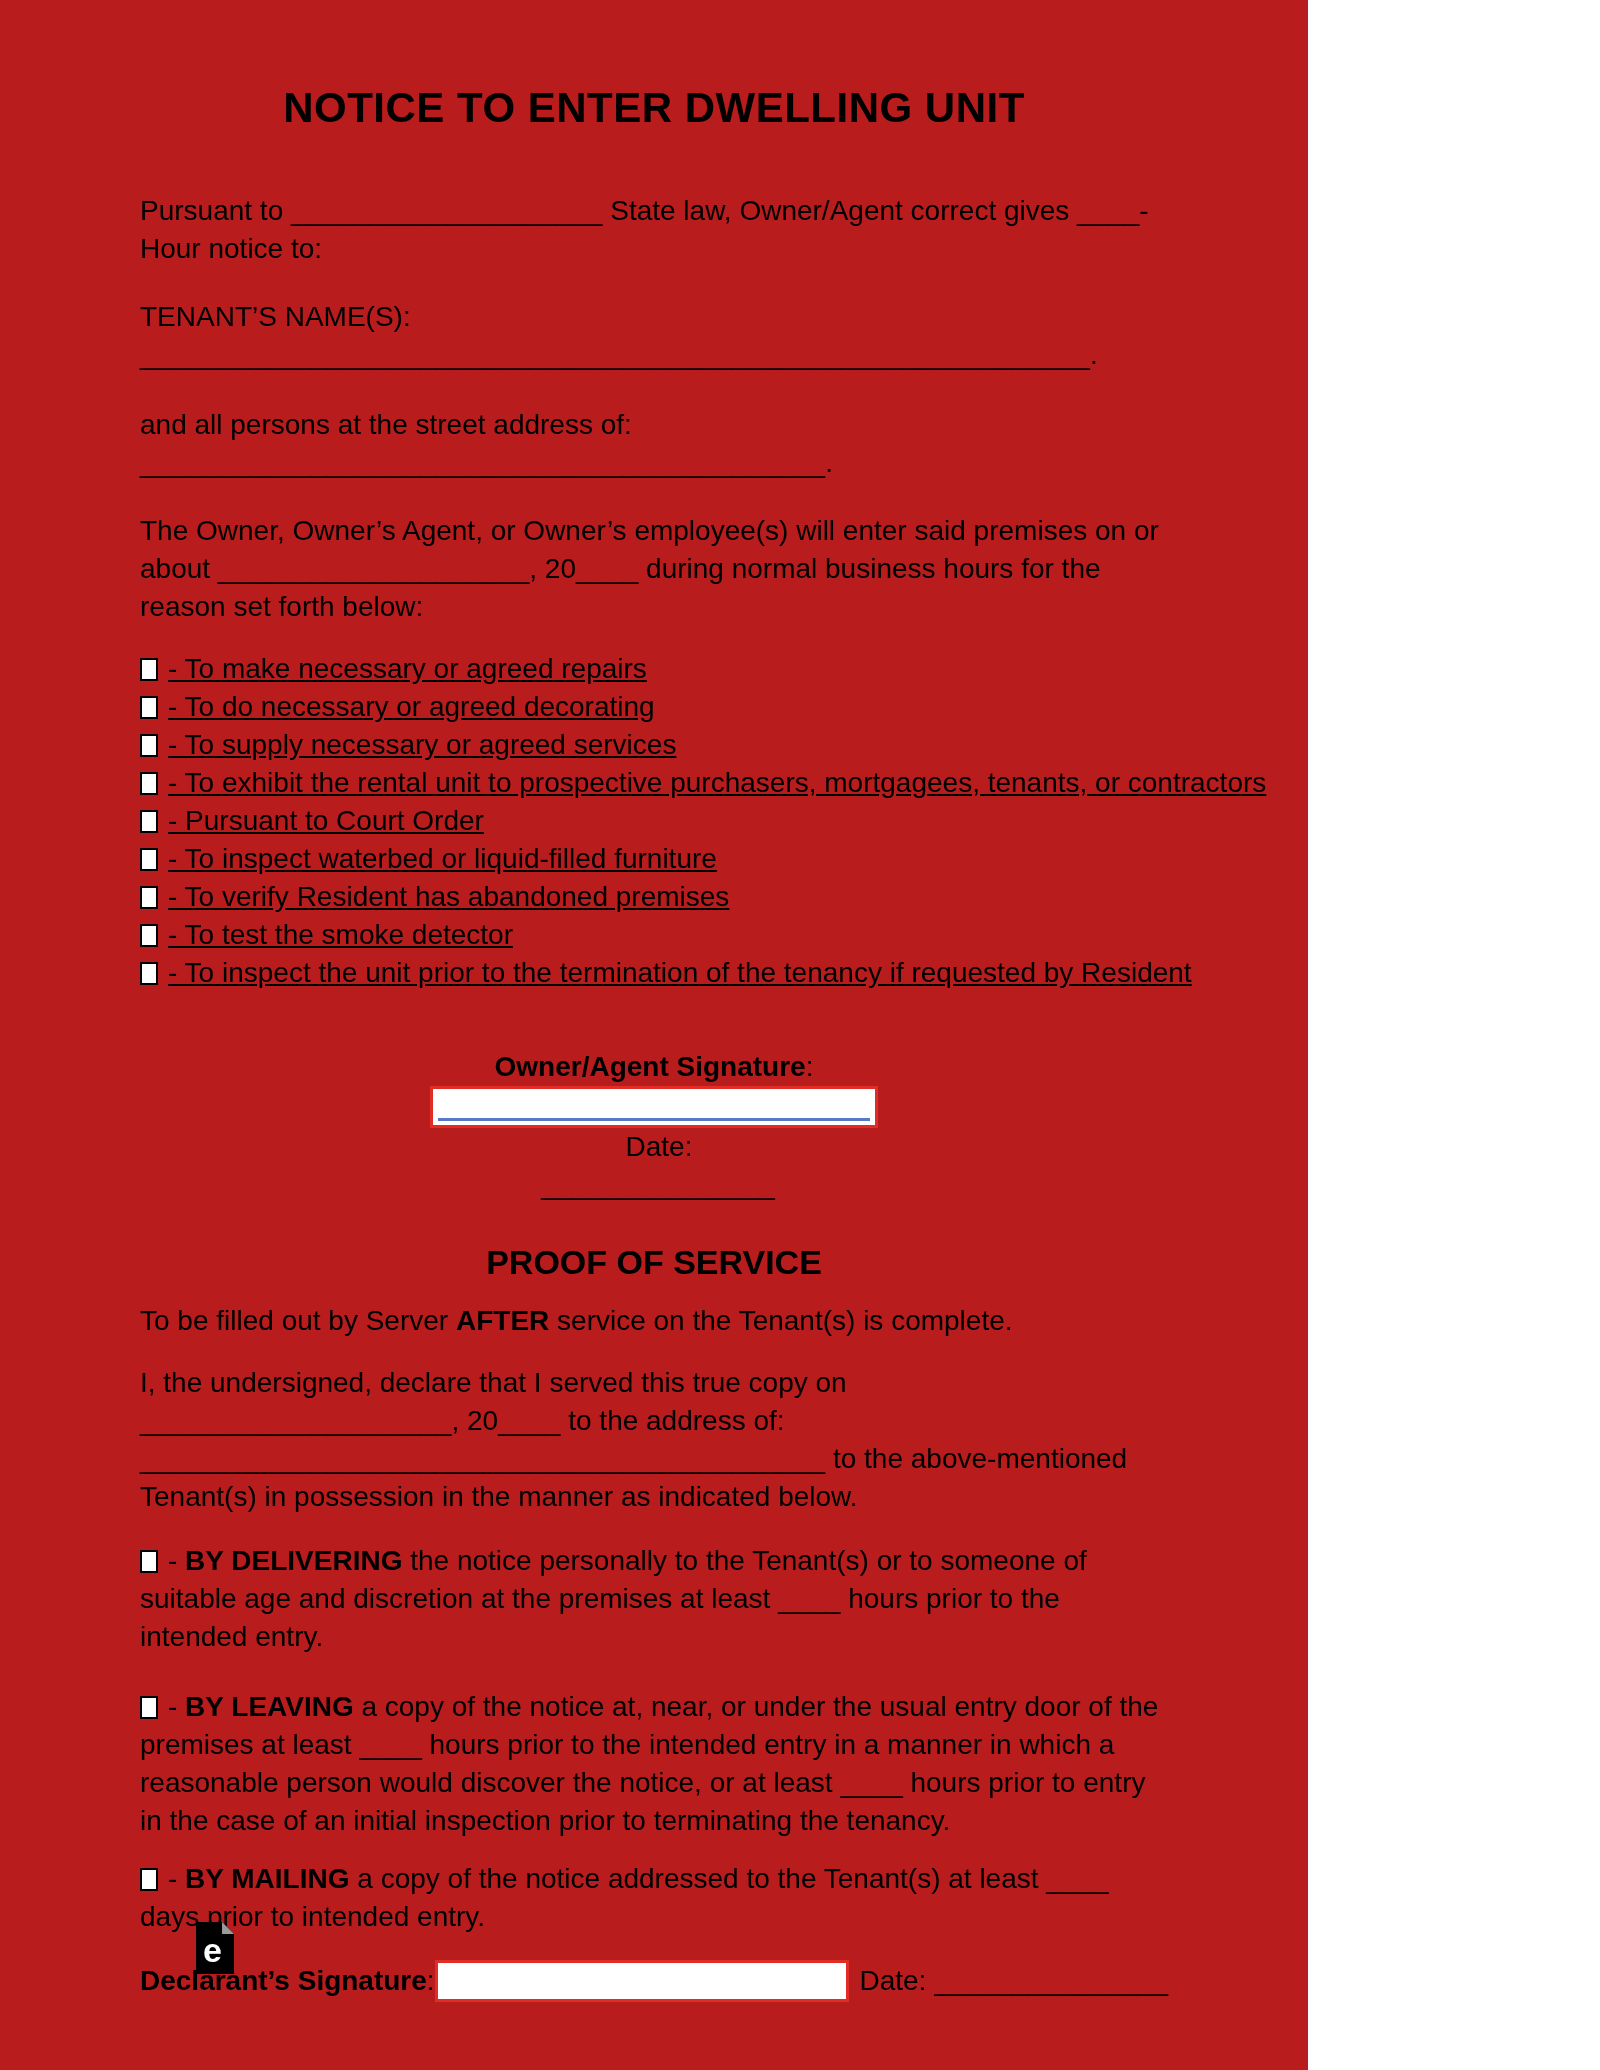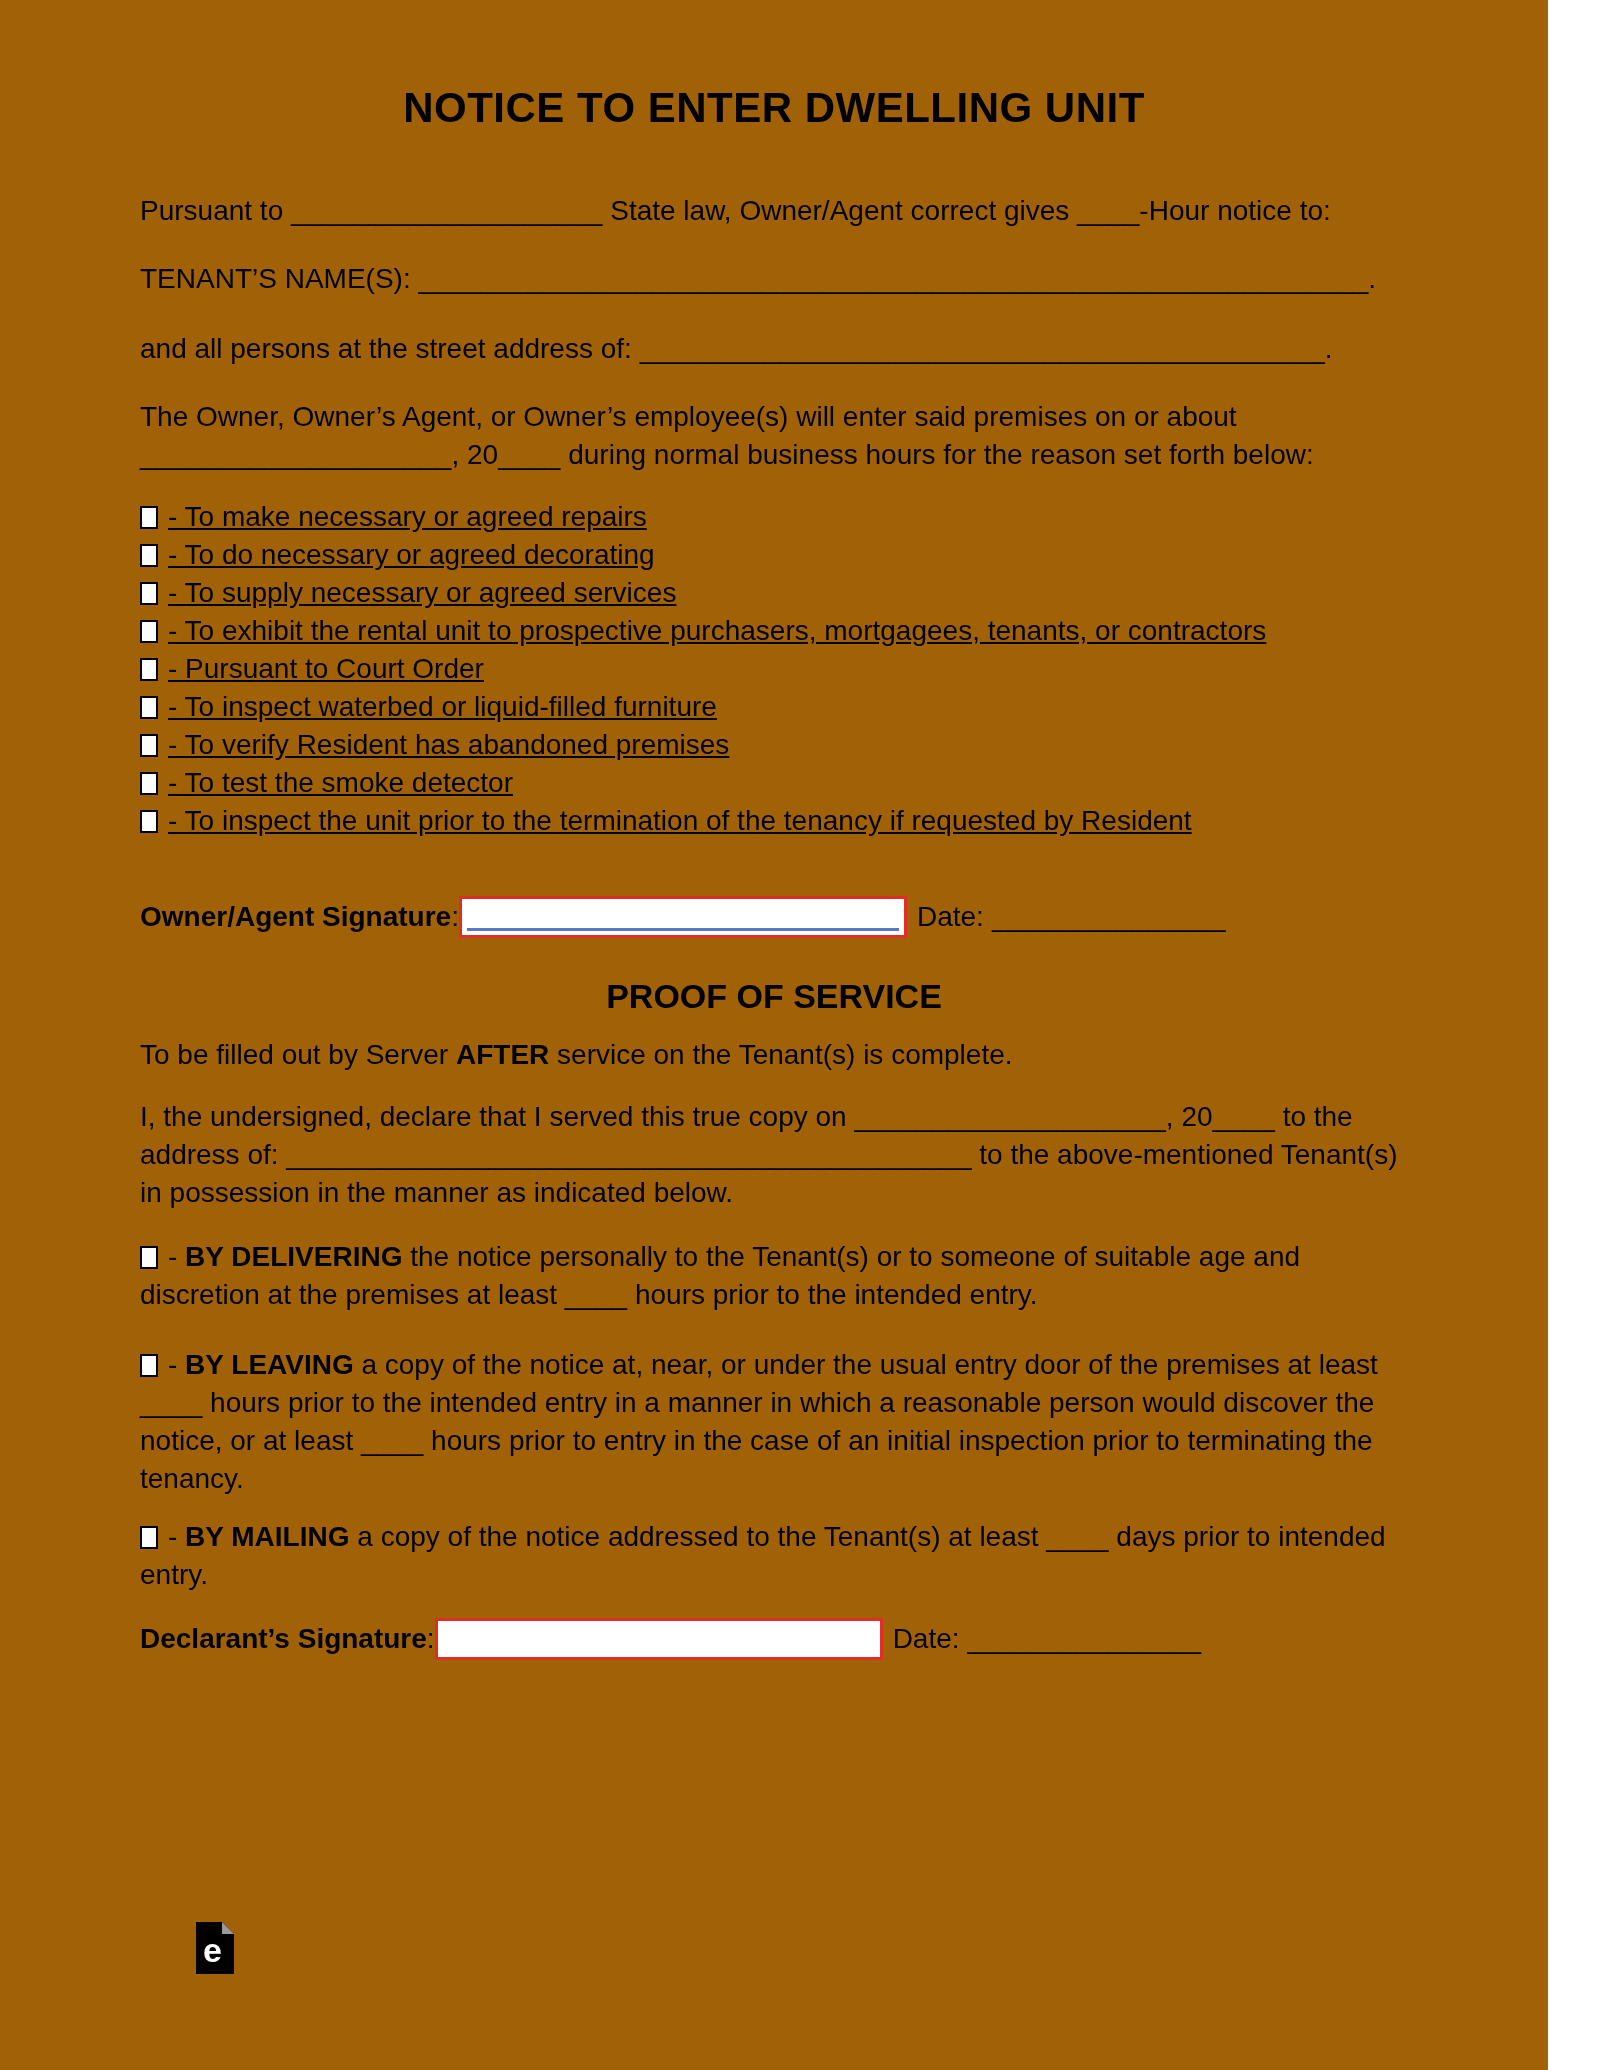--- a/index.html
+++ b/index.html
@@ -1,19 +1,19 @@
 <!DOCTYPE html>
 <html><head>
 <meta charset="utf-8">
 <style>
   html,body{margin:0;padding:0;background:#ffffff;}
   .page{
     position:relative;
-    width:1548px;height:2070px;
-    background:#a16207;
+    width:1308px;height:2070px;
+    background:#b91c1c;
     box-sizing:border-box;
     padding:0 140px;
     font-family:"Liberation Sans",sans-serif;
     font-size:28px;line-height:38px;color:#000;
     overflow:hidden;
   }
   .title{
     margin:82px 0 0;
     font-size:42px;line-height:52px;
     font-weight:bold;text-align:center;
@@ -26,21 +26,21 @@
   .entry-line{margin-top:30px;}
   .reasons{list-style:none;margin:24px 0 0;padding:0;}
   .reasons li{white-space:nowrap;text-decoration:underline;}
   .cb{
     display:inline-block;width:18px;height:23px;
     border:2px solid #000;box-sizing:border-box;
     vertical-align:-3px;margin-right:10px;
     background:#fff;
   }
   .sig-row{display:flex;align-items:center;white-space:nowrap;}
-  .owner-sig-row{margin-top:56px;}
+  .owner-sig-row{margin-top:56px;flex-direction:column;}
   .declarant-sig-row{margin-top:24px;}
   .sig-label b{font-weight:bold;}
   .sig-box{
     position:relative;display:inline-block;
     width:448px;height:42px;
     border:3px solid #e02d26;box-sizing:border-box;
     background:#fff;
   }
   .blue-line{
     position:absolute;left:5px;right:5px;bottom:4px;height:3px;

